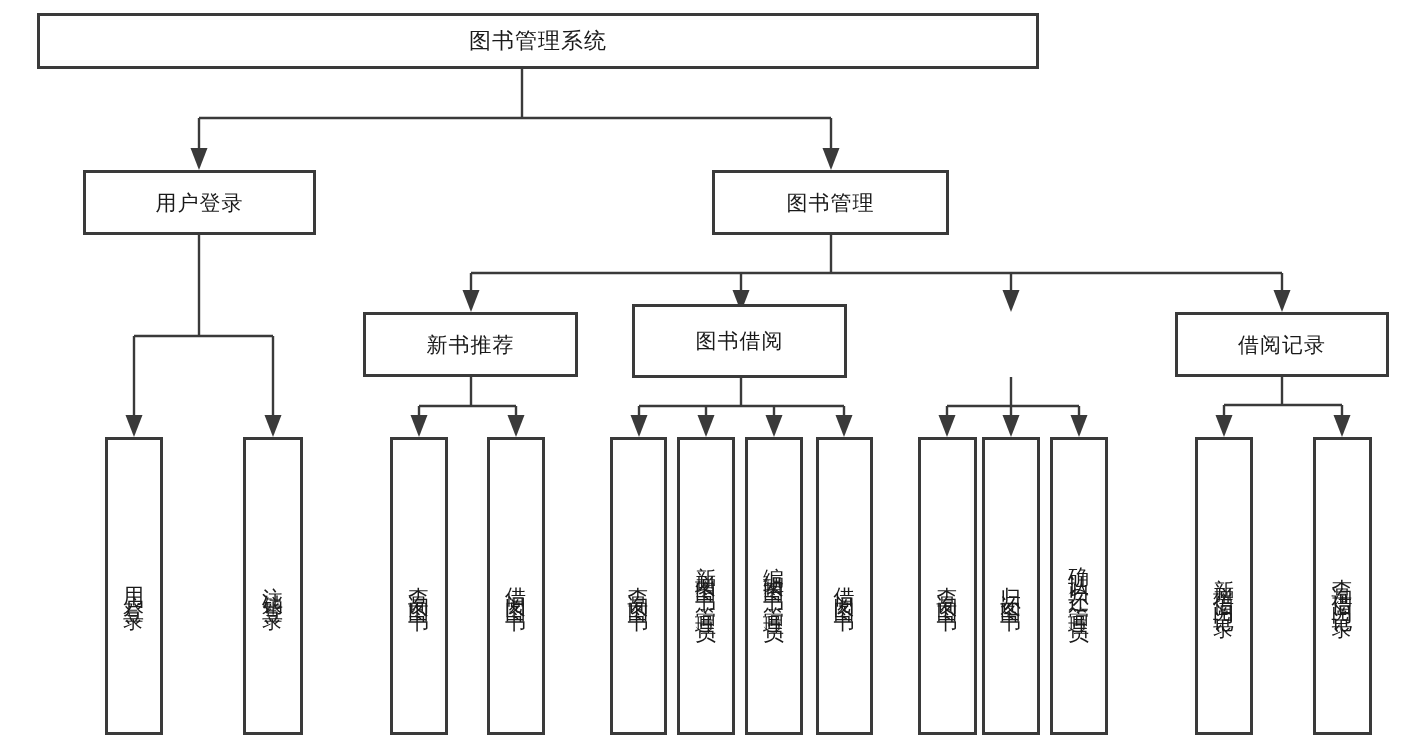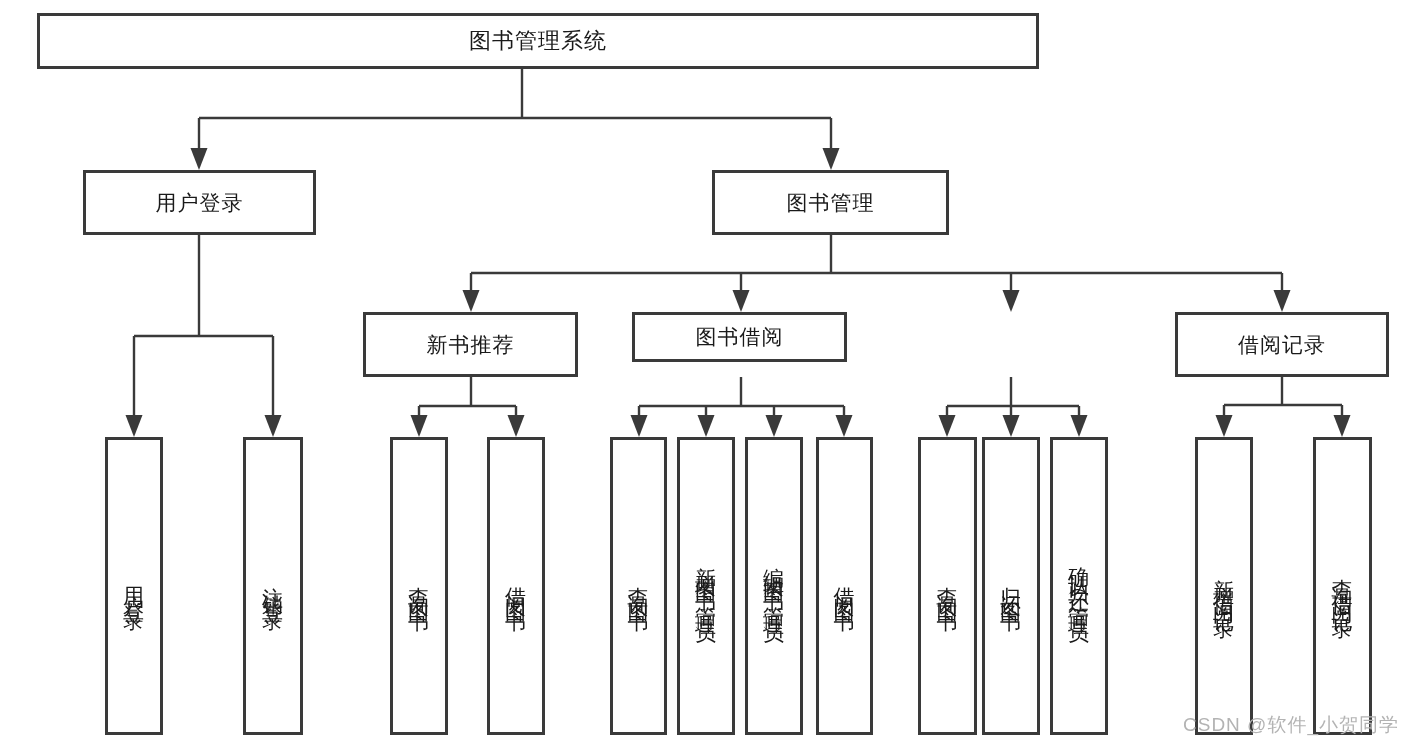--- a/index.html
+++ b/index.html
@@ -118,36 +118,35 @@
       <polygon points="1333.5,415 1350.5,415 1342,437"></polygon>
     </g>
   </svg>
 
   <div class="box hr" style="left:37px; top:13px; width:1002px; height:56px;">图书管理系统</div>
 
   <div class="box h" style="left:83px; top:170px; width:233px; height:65px;">用户登录</div>
   <div class="box h" style="left:363px; top:312px; width:215px; height:65px;">新书推荐</div>
 
   <div class="box h" style="left:712px; top:170px; width:237px; height:65px;">图书管理</div>
-  <div class="box h" style="left:632px; top:312px; width:215px; height:50px;">图书借阅</div>
+  <div class="box h" style="left:632px; top:304px; width:215px; height:74px;">图书借阅</div>
   <div class="box h" style="left:1175px; top:312px; width:214px; height:65px;">借阅记录</div>
 
   <div class="box v" style="left:105px; top:437px; width:58px; height:298px;">用户登录</div>
   <div class="box v" style="left:243px; top:437px; width:60px; height:298px;">注销登录</div>
 
   <div class="box v" style="left:390px; top:437px; width:58px; height:298px;">查询图书</div>
   <div class="box v" style="left:487px; top:437px; width:58px; height:298px;">借阅图书</div>
 
   <div class="box v" style="left:610px; top:437px; width:57px; height:298px;">查询图书</div>
   <div class="box v" style="left:677px; top:437px; width:58px; height:298px;">新增图书（管理员）</div>
   <div class="box v" style="left:745px; top:437px; width:58px; height:298px;">编辑图书（管理员）</div>
   <div class="box v" style="left:816px; top:437px; width:57px; height:298px;">借阅图书</div>
 
   <div class="box v" style="left:918px; top:437px; width:59px; height:298px;">查询图书</div>
   <div class="box v" style="left:982px; top:437px; width:58px; height:298px;">归还图书</div>
   <div class="box v" style="left:1050px; top:437px; width:58px; height:298px;">确认归还（管理员）</div>
 
   <div class="box v" style="left:1195px; top:437px; width:58px; height:298px;">新增借阅记录</div>
   <div class="box v" style="left:1313px; top:437px; width:59px; height:298px;">查询借阅记录</div>
 
-  <div class="watermark">CSDN @软件_小贺同学</div>
 
 </div>
 
 </body></html>

